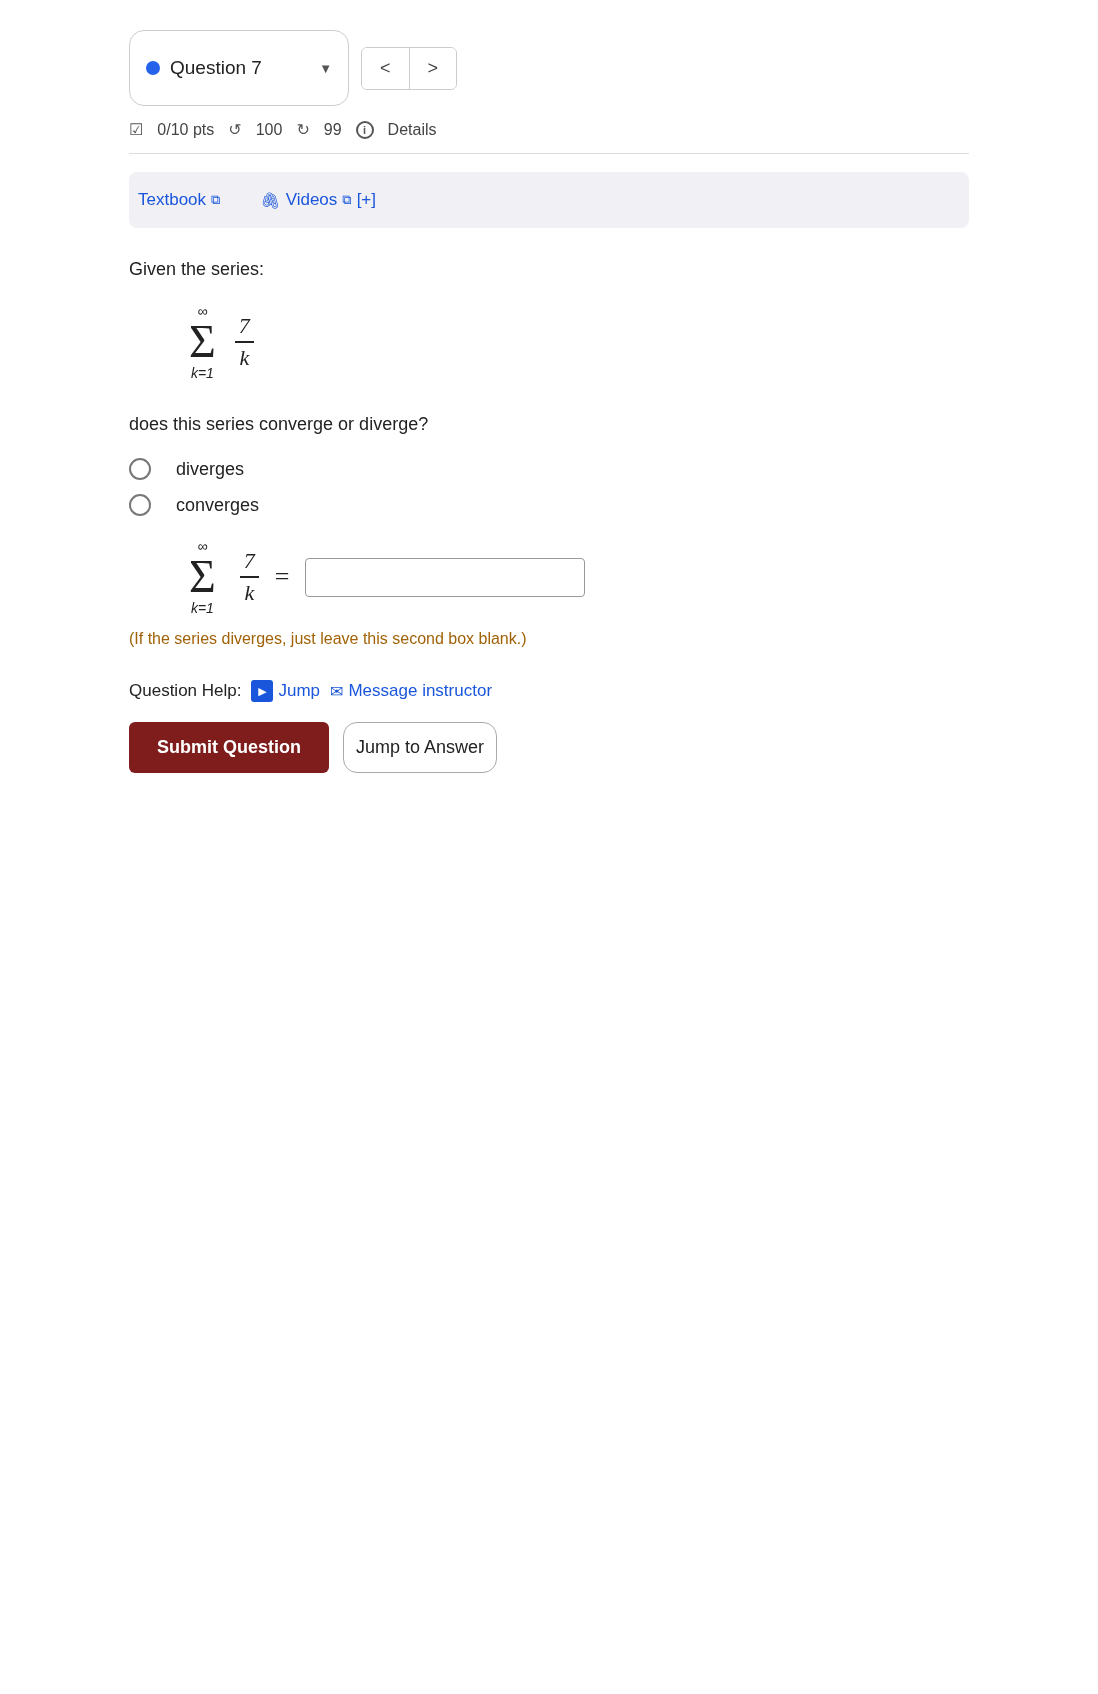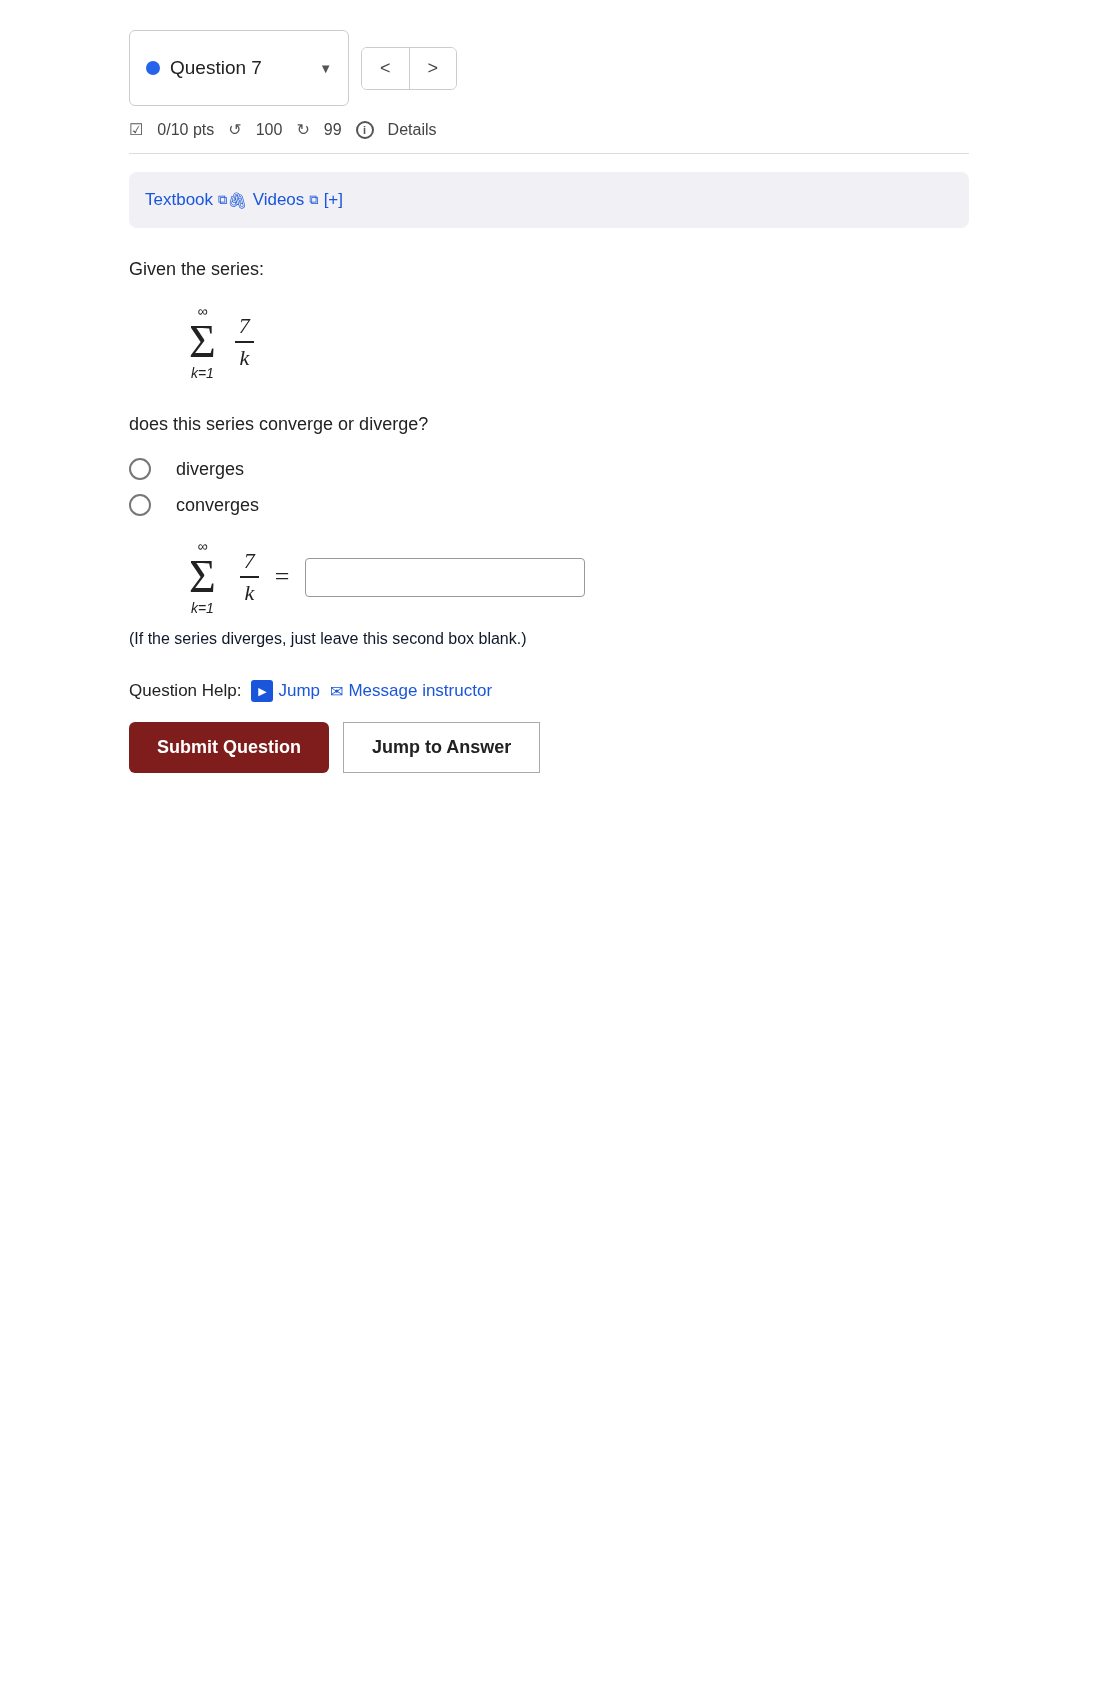--- a/index.html
+++ b/index.html
@@ -22,21 +22,21 @@
       display: flex;
       align-items: center;
       gap: 12px;
       margin-bottom: 14px;
       margin-top: 10px;
     }
     .question-selector {
       display: flex;
       align-items: center;
       border: 1.5px solid #ccc;
-      border-radius: 6px;
+      border-radius: 15px;
       padding: 26px 16px;
       font-size: 19px;
       font-weight: 500;
       cursor: pointer;
       background: #fff;
       gap: 10px;
       min-width: 220px;
     }
     .question-dot {
       width: 14px;
@@ -98,23 +98,24 @@
       justify-content: center;
       font-size: 11px;
       font-weight: bold;
       color: #555;
     }
 
     
     .resources-bar {
       background: #f0f0f5;
       border-radius: 8px;
-      padding: 18px 16px;
-      display: flex;
-      align-items: center;
+      padding: 18px 9px;
+      display: flex;
+      align-items: center;
+      gap: 40px;
       margin-bottom: 28px;
       text-align: right;
     }
     .resource-link {
       color: #1a56db;
       font-size: 17px;
       font-weight: 500;
       display: flex;
       align-items: center;
       gap: 5px;
@@ -225,21 +226,21 @@
       border: 1.5px solid #999;
       border-radius: 4px;
       padding: 8px 14px;
       font-size: 18px;
       width: 280px;
       outline: none;
     }
 
     .note-text {
       font-size: 16px;
-      color: #0f172a;
+      color: #a16207;
       margin-bottom: 28px;
     }
 
     
     .question-help {
       display: flex;
       align-items: center;
       gap: 10px;
       font-size: 17px;
       margin-bottom: 20px;
@@ -295,24 +296,24 @@
       border-radius: 6px;
       padding: 14px 28px;
       font-size: 18px;
       font-weight: 600;
       cursor: pointer;
     }
     .jump-btn {
       background: #fff;
       color: #222;
       border: 1.5px solid #aaa;
-      border-radius: 0;
-      padding: 14px 28px;
-      font-size: 18px;
-      font-weight: 700;
+      border-radius: 14px;
+      padding: 14px 12px;
+      font-size: 18px;
+      font-weight: 400;
       cursor: pointer;
     }
   </style>
 </head>
 <body>
 
 <div class="page-container">
 
   <div class="question-header">
     <div class="question-selector">

